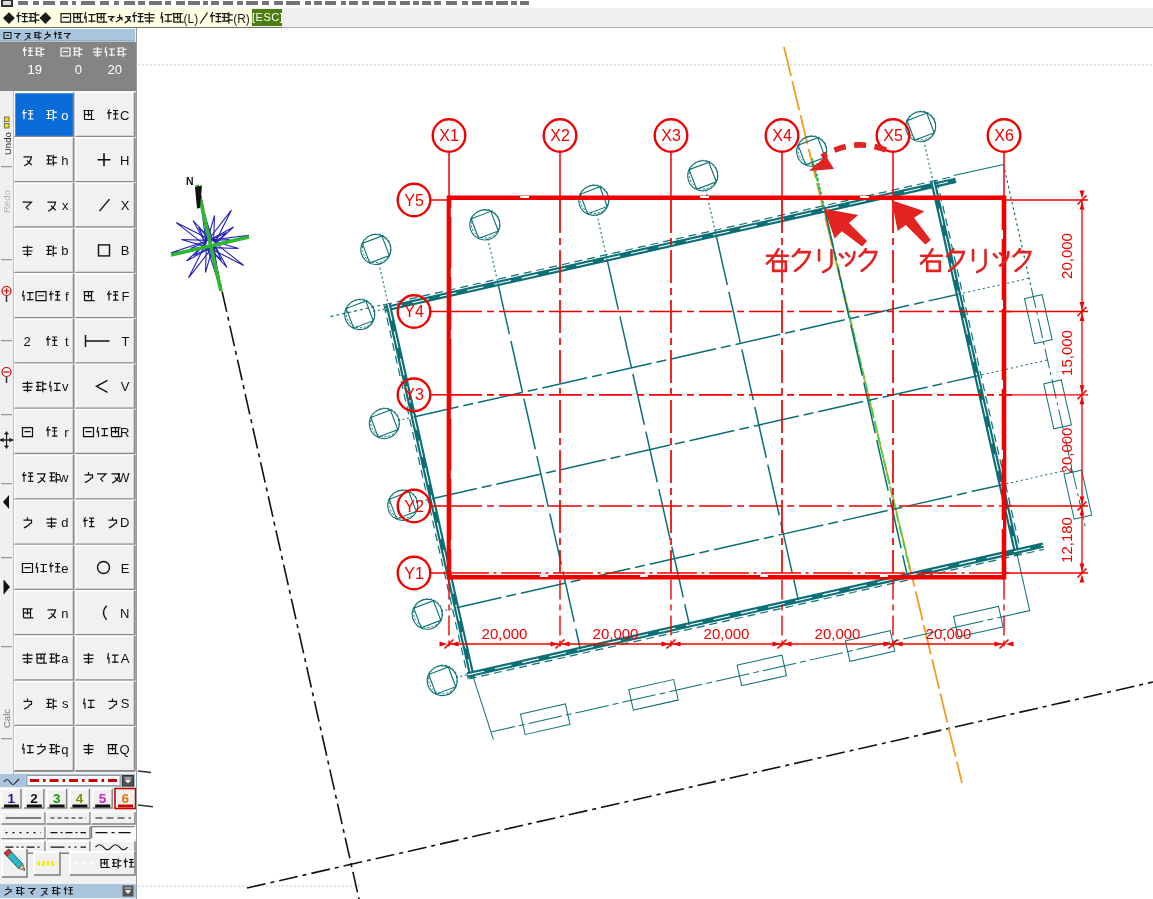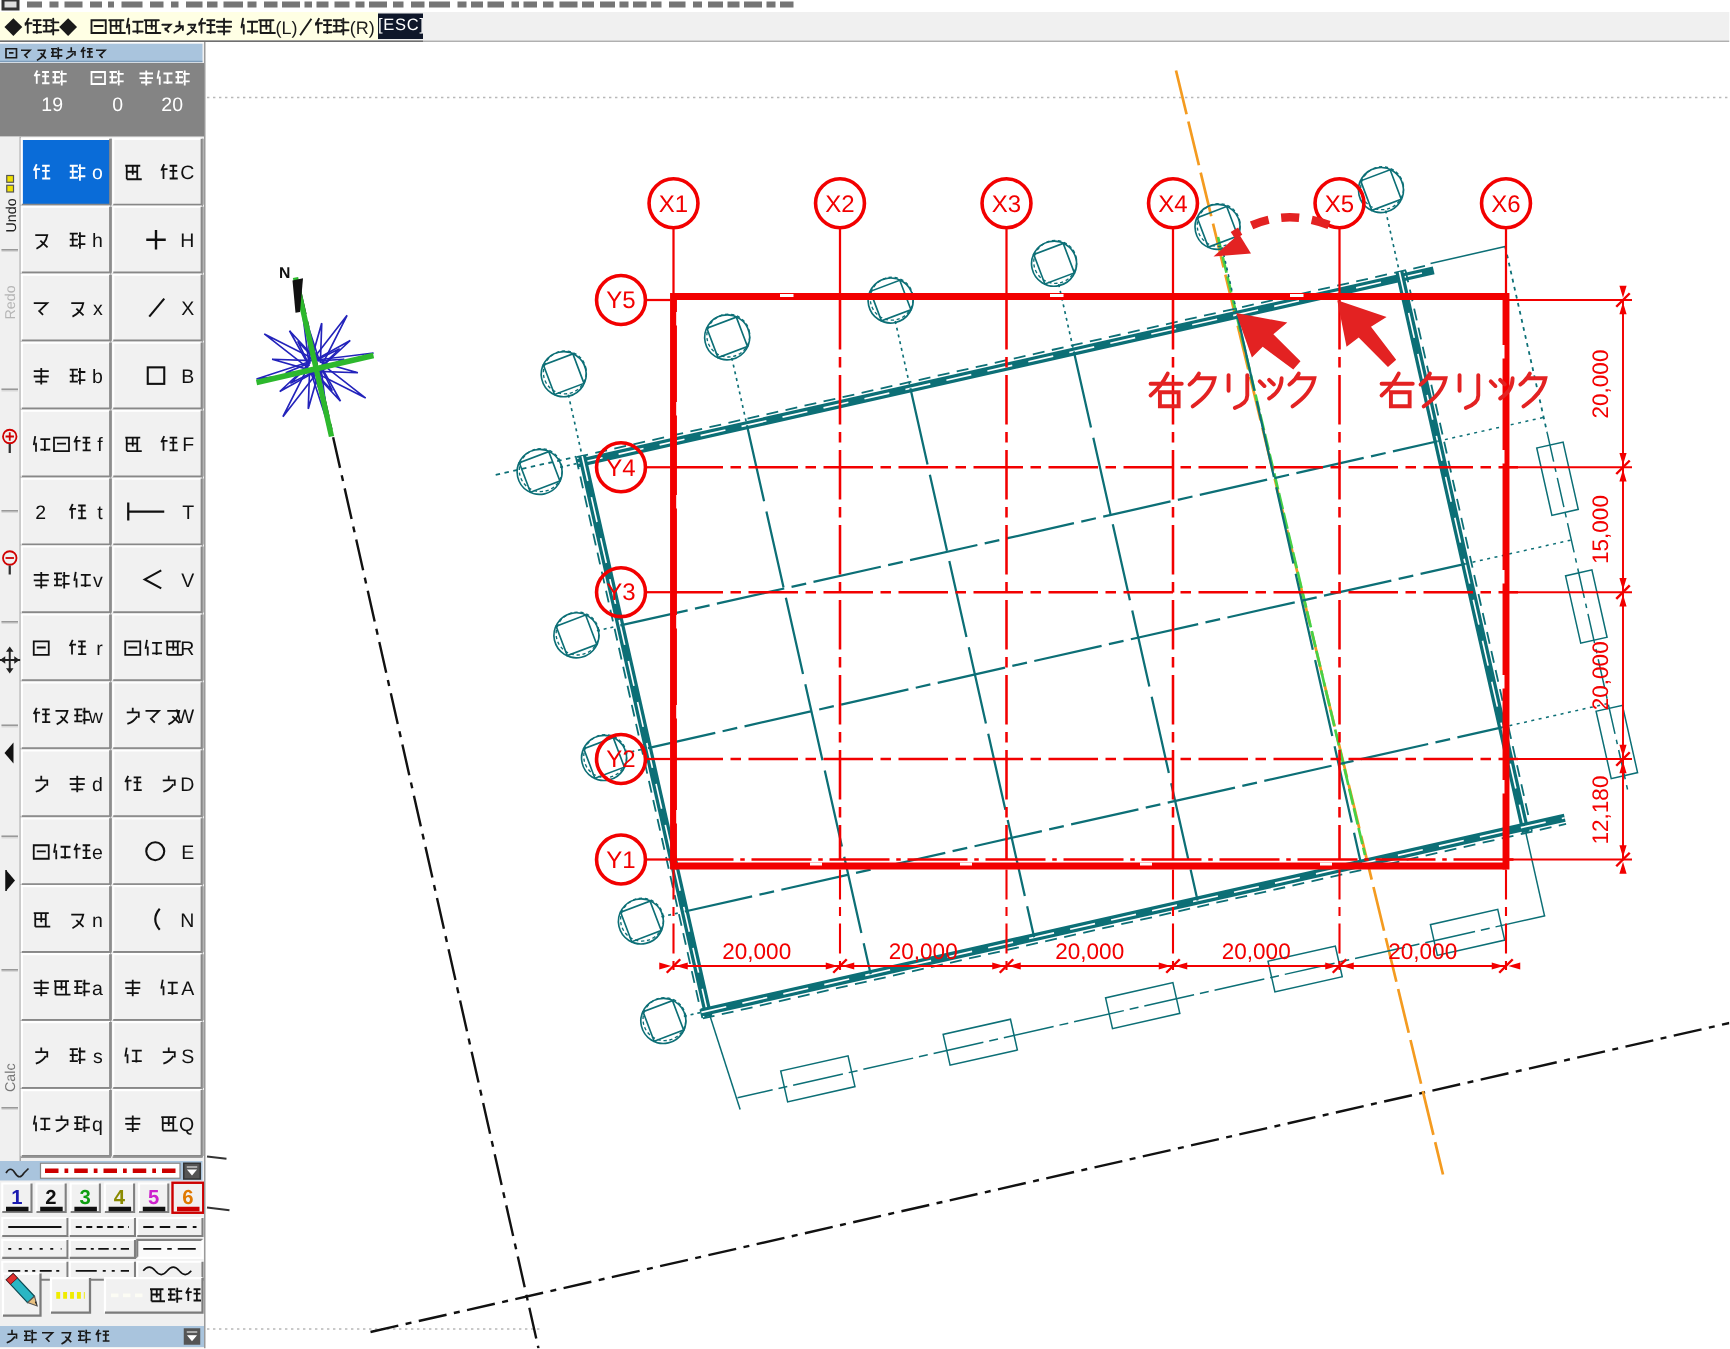--- a/index.html
+++ b/index.html
@@ -50,21 +50,21 @@
 <div class="abs" style="left:462px;top:1px;width:6px;height:4px;background:#757575;"></div>
 <div class="abs" style="left:472px;top:1px;width:10px;height:4px;background:#757575;"></div>
 <div class="abs" style="left:485px;top:1px;width:8px;height:4px;background:#757575;"></div>
 <div class="abs" style="left:496px;top:1px;width:12px;height:4px;background:#757575;"></div>
 <div class="abs" style="left:511px;top:1px;width:6px;height:4px;background:#757575;"></div>
 <div class="abs" style="left:520px;top:1px;width:9px;height:4px;background:#757575;"></div>
 <div class="abs" style="left:0;top:8px;width:252px;height:19px;background:#ffffe4;"></div>
 <div class="abs" style="left:252px;top:8px;width:901px;height:19px;background:#f0f0f0;"></div>
 <div class="abs" style="left:0;top:27px;width:1153px;height:1px;background:#b0b0b0;"></div>
 <div class="abs" style="left:0;top:27px;width:282px;height:1px;background:#6f6f6f;"></div>
-<div class="abs" style="left:252px;top:9px;width:30px;height:17px;background:#0f172a;color:#fff;font-size:11px;line-height:17px;letter-spacing:0.5px;">[ESC]</div>
+<div class="abs" style="left:252px;top:9px;width:30px;height:17px;background:#4d7c0f;color:#fff;font-size:11px;line-height:17px;letter-spacing:0.5px;">[ESC]</div>
 <svg class="abs" style="left:0;top:9px;" width="252" height="18" viewBox="0 0 252 18">
     <g stroke="#1a1a1a" stroke-width="1.25" fill="none" stroke-linecap="round">
       <rect x="5" y="5" width="8.4" height="8.4" transform="rotate(45 9.2 8.8)" fill="#1a1a1a" stroke="none"></rect>
       <path d="M19,3.5 l-2,4.0249999999999995 M17,6.5249999999999995 h4.0249999999999995 M18.5,6.5249999999999995 v6.325 M22.325,4.5 h4.83 M22.325,7.675 h4.83 M24.625,4.5 v8.5 M22.325,12.5 h5.175"></path>
       <path d="M29,4.5 h5.175 M29,8.25 h5.175 M29,12.0 h5.175 M30.875,4.5 v7.5 M35.475,3.5 v10.5 M34.325,5.949999999999999 h4.6000000000000005 M34.325,11.125 h4.6000000000000005"></path>
       <rect x="41.5" y="5" width="8.4" height="8.4" transform="rotate(45 45.7 8.8)" fill="#1a1a1a" stroke="none"></rect>
       <path d="M61,4.5 h9.5 v8.5 h-9.5 z M63,8.325 h5.5"></path>
       <path d="M72.8,4.5 h9.5 M73.8,4.5 v8.5 M80.3,4.5 v8.5 M73.8,8.25 h6.5 M73.8,13.0 h9.5 M77.55,4.5 v5.75"></path>
       <path d="M85.6,3.5 l-1,5.75 M86.1,7.675 v5.75 M88.77499999999999,5.5 h6.325 M91.64999999999999,5.5 v7.5 M88.77499999999999,12.0 h6.325"></path>
       <path d="M96.39999999999999,4.5 h9.5 M97.39999999999999,4.5 v8.5 M103.89999999999999,4.5 v8.5 M97.39999999999999,8.25 h6.5 M97.39999999999999,13.0 h9.5 M101.14999999999999,4.5 v5.75"></path>

